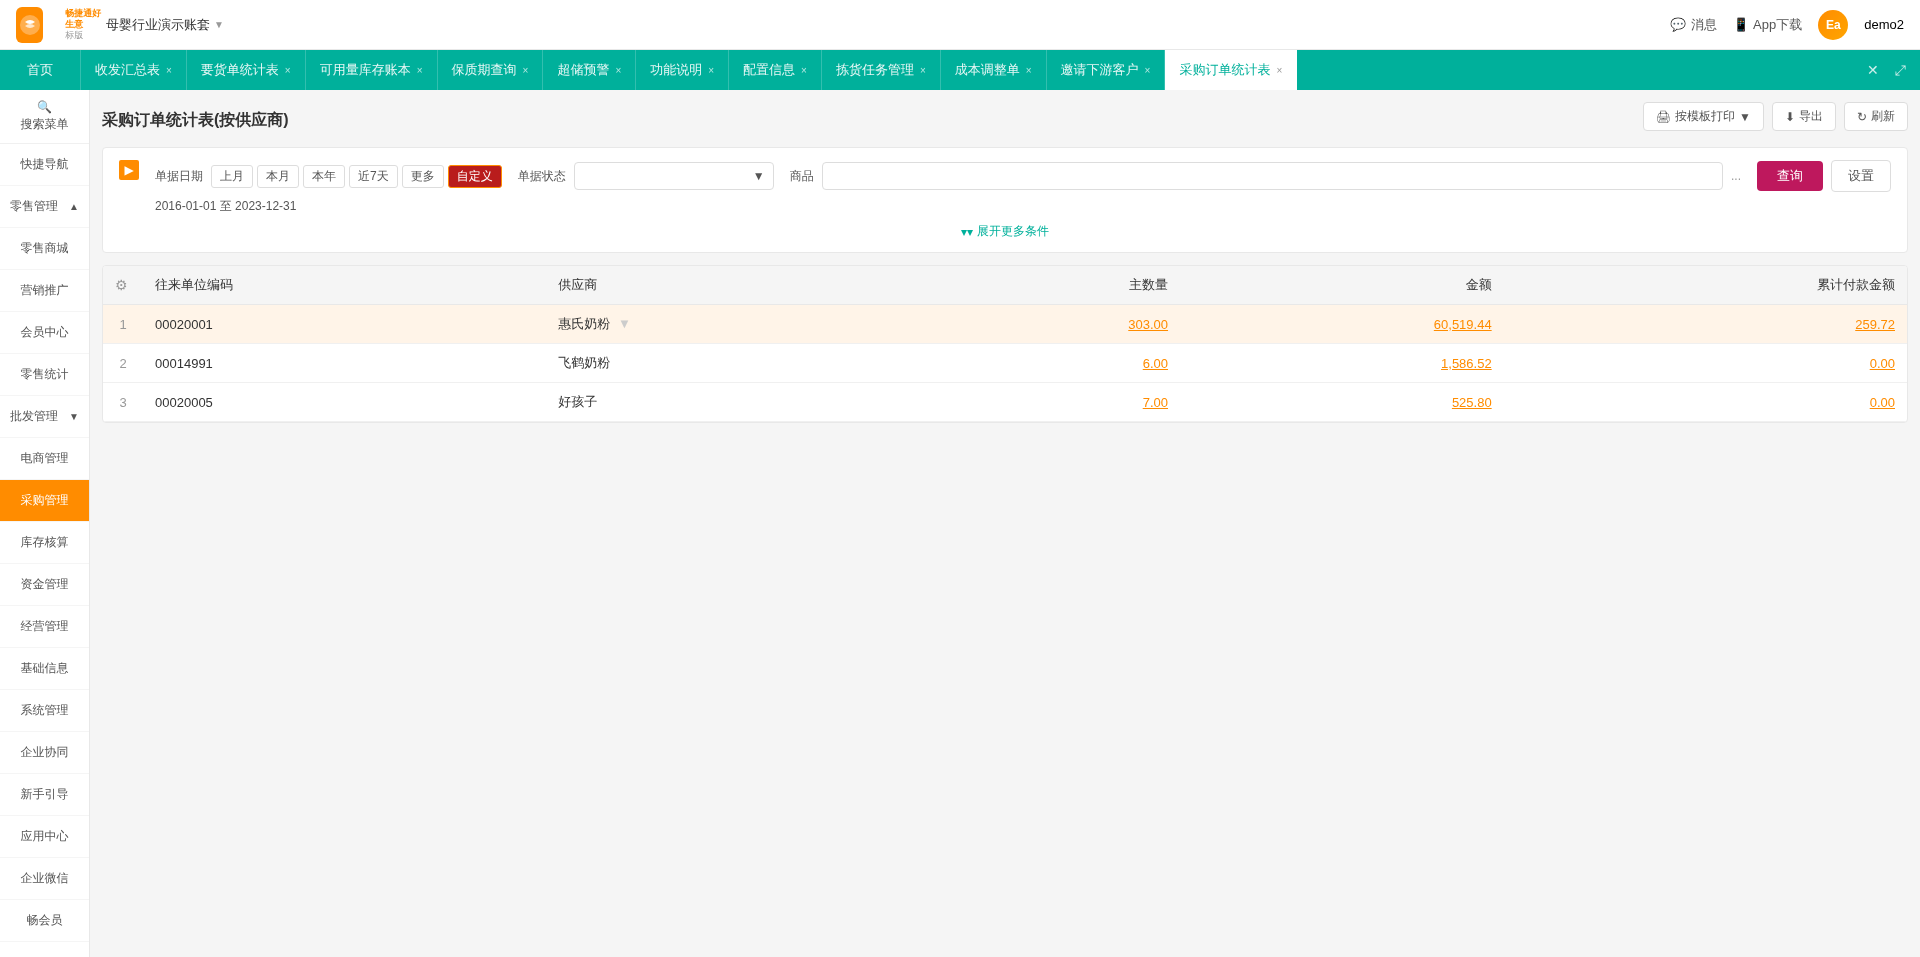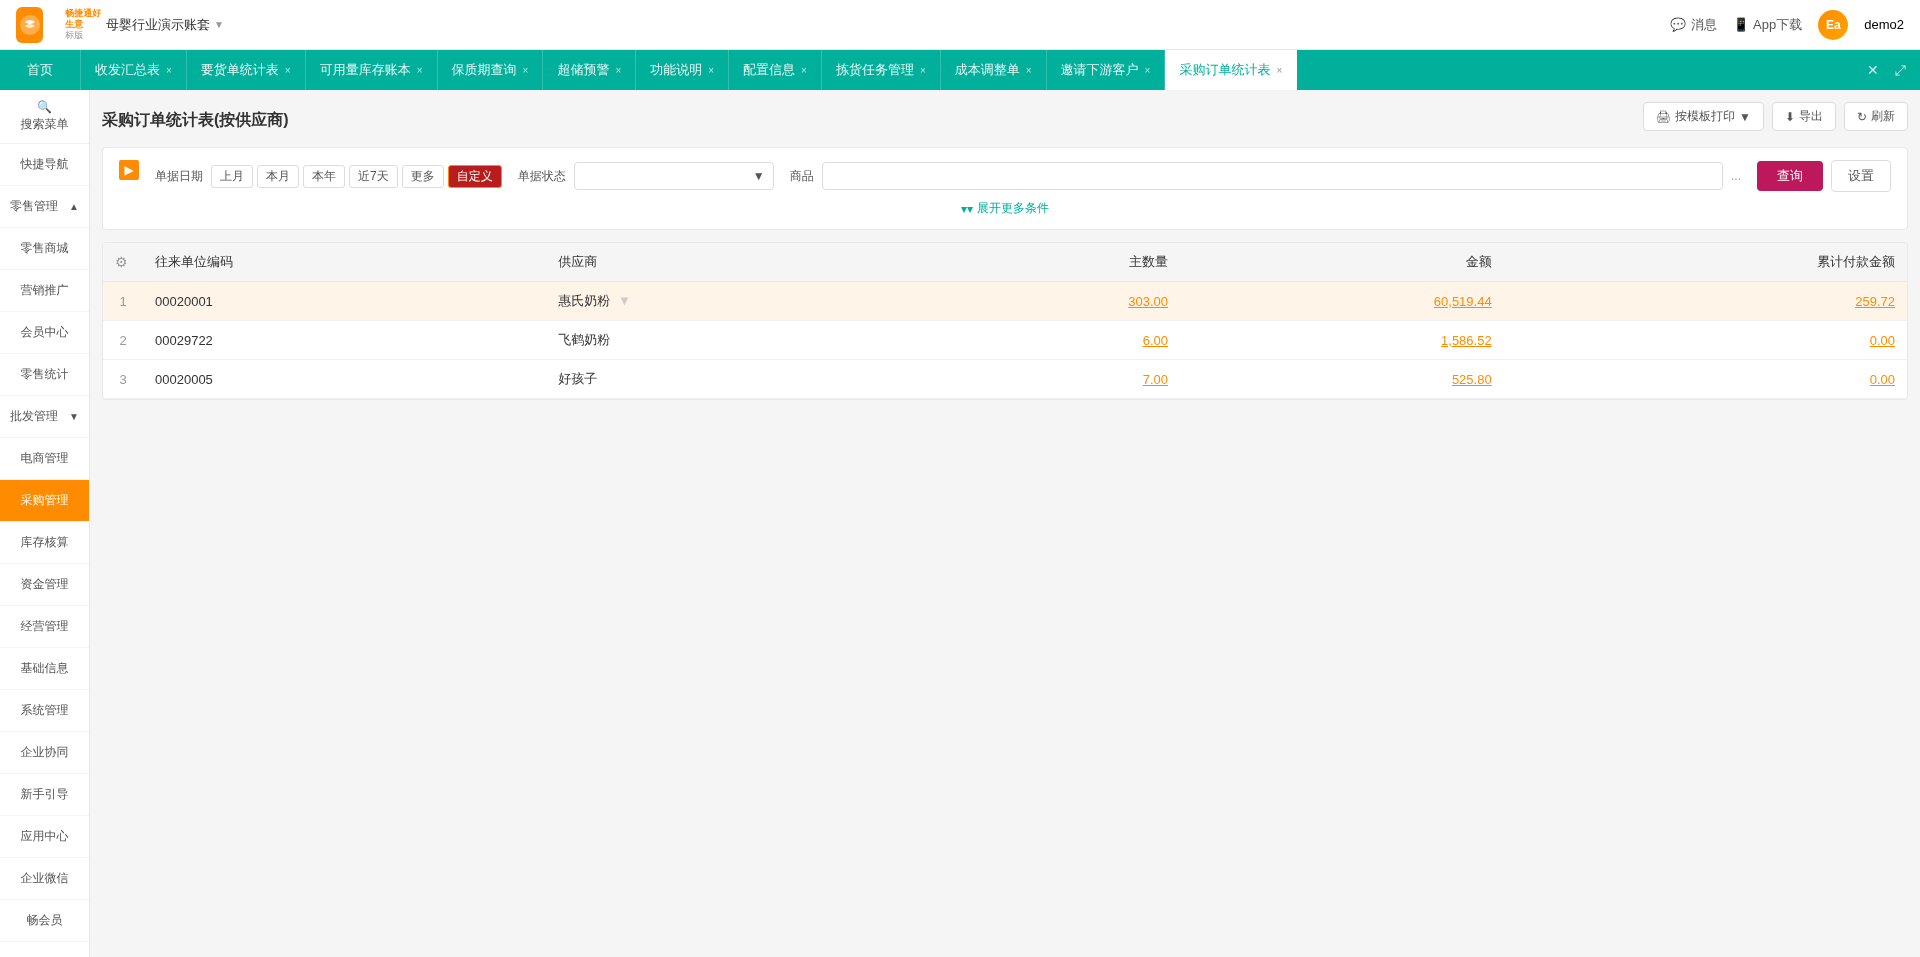--- a/index.html
+++ b/index.html
@@ -632,20 +632,23 @@
               <div class="filter-group" style="flex:1;">
                 <span class="filter-label">商品</span>
                 <input class="goods-input" type="text" style="">
                 <span class="more-btn">...</span>
               </div>
               <div style="display:flex; gap:8px; align-items:center; margin-left:auto;">
                 <button class="btn-query">查询</button>
                 <button class="btn-settings">设置</button>
               </div>
             </div>
+            <div style="margin-top:6px;">
+              <span style="font-size:12px; color:#555;">2016-01-01 至 2023-12-31</span>
+            </div>
           </div>
         </div>
         <div class="expand-row">
           <div class="expand-btn">
             <span>▾▾</span>
             <span>展开更多条件</span>
           </div>
         </div>
       </div>
 
@@ -670,21 +673,21 @@
               <td>
                 <span>惠氏奶粉</span>
                 <span style="color:#ccc; margin-left:4px;">▼</span>
               </td>
               <td class="link-val">303.00</td>
               <td class="link-val">60,519.44</td>
               <td class="link-val">259.72</td>
             </tr>
             <tr>
               <td class="index-cell">2</td>
-              <td>00029722</td>
+              <td>00014991</td>
               <td>飞鹤奶粉</td>
               <td class="link-val">6.00</td>
               <td class="link-val">1,586.52</td>
               <td class="link-val">0.00</td>
             </tr>
             <tr>
               <td class="index-cell">3</td>
               <td>00020005</td>
               <td>好孩子</td>
               <td class="link-val">7.00</td>

